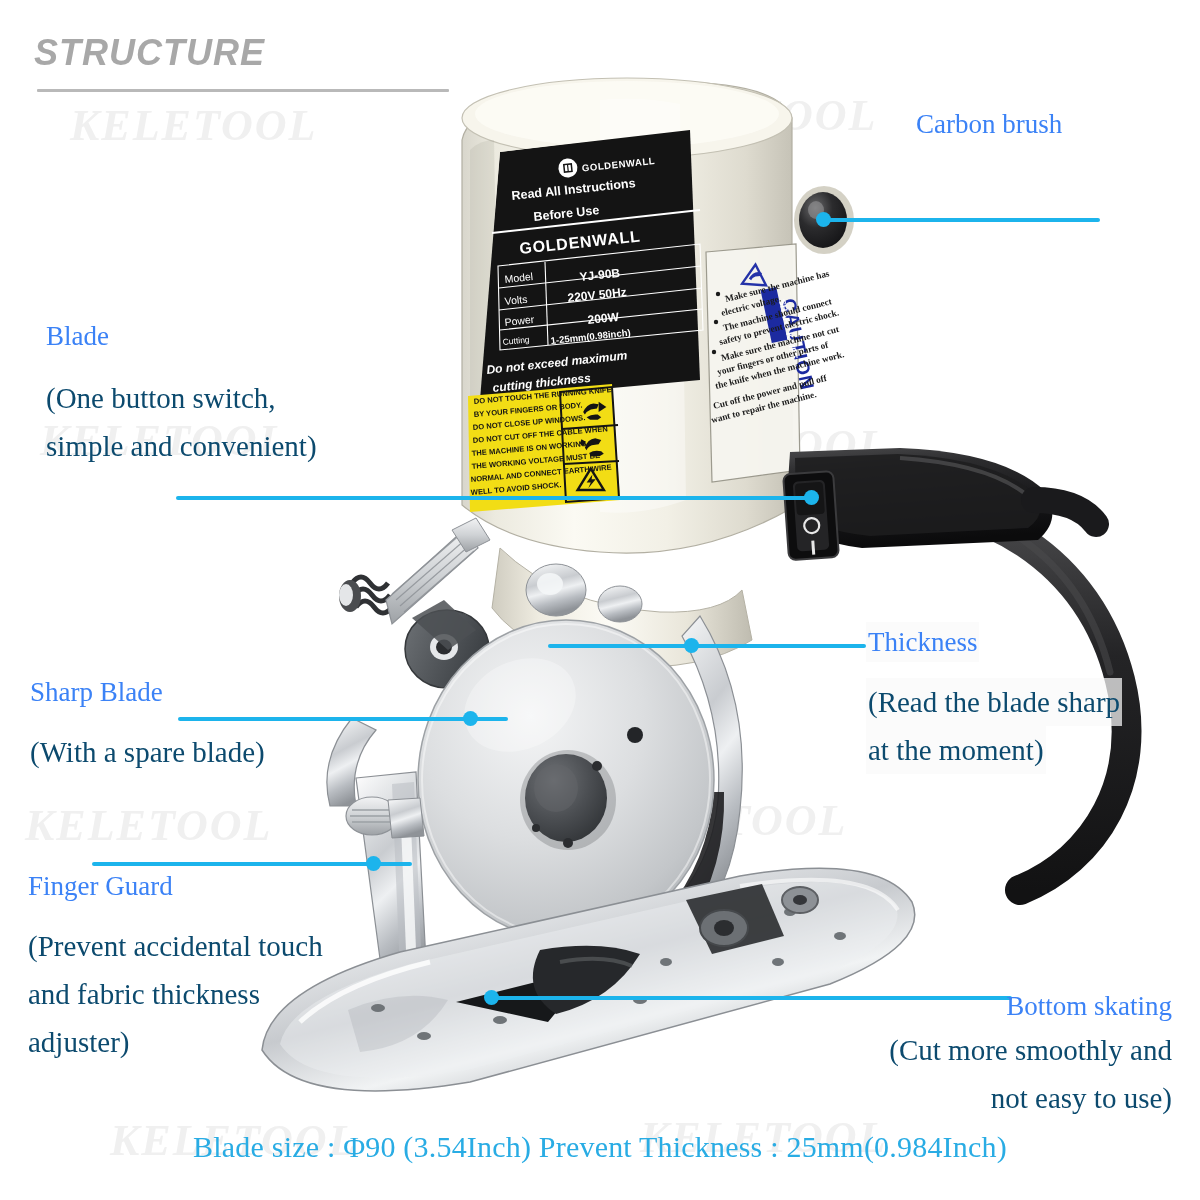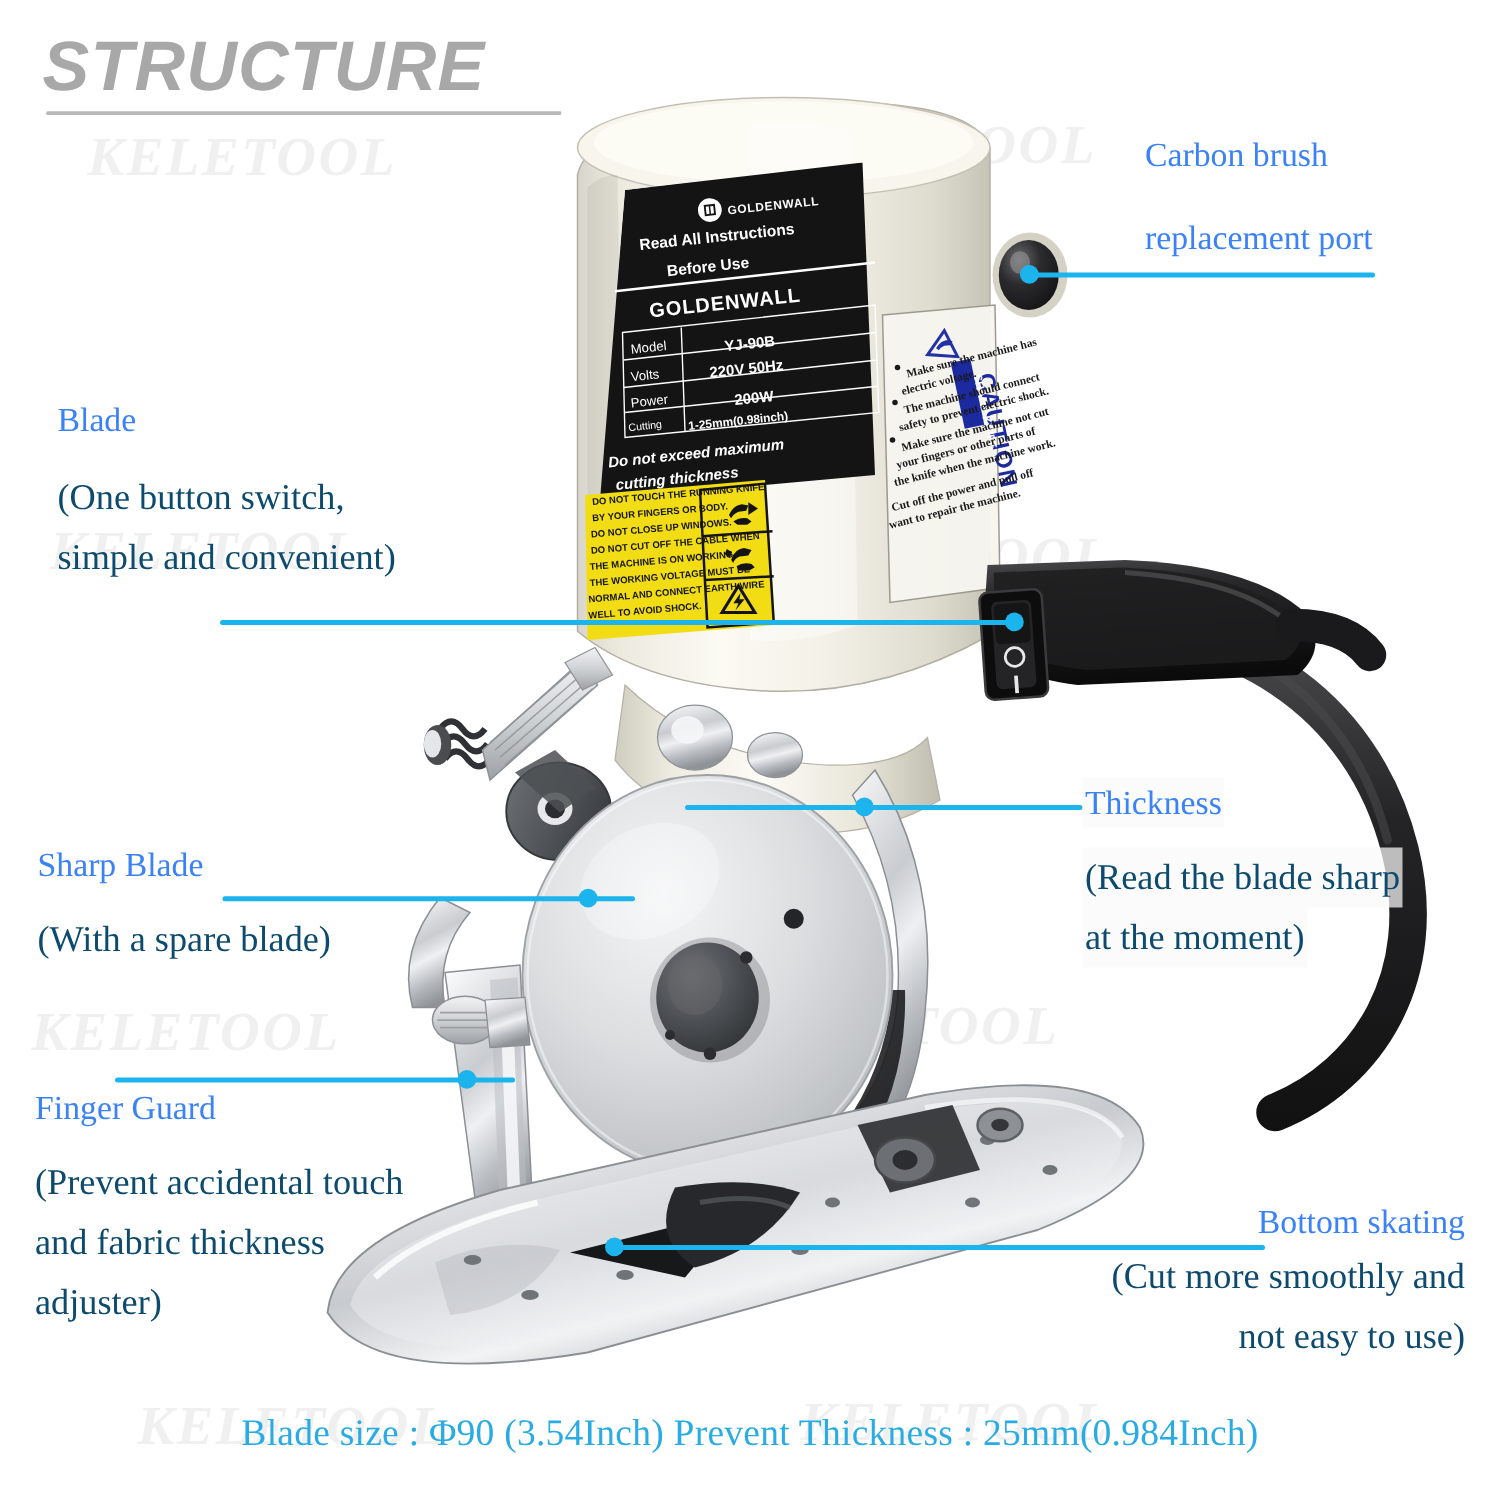--- a/index.html
+++ b/index.html
@@ -22,21 +22,21 @@
     white-space:nowrap;
     user-select:none;
     z-index:2;
   }
 
   
   .title-wrap{position:absolute;left:34px;top:24px;z-index:30;}
   .title-txt{
     font-family:"Liberation Sans","DejaVu Sans",sans-serif;
     font-weight:700;font-style:italic;
-    font-size:56px;line-height:58px;
+    font-size:36px;line-height:58px;
     color:#a8a8a8;
     letter-spacing:1px;
   }
   .title-rule{
     width:412px;height:3px;background:#b9b9b9;margin-top:7px;margin-left:3px;border-radius:1px;
   }
 
   
   .callout{position:absolute;z-index:28;}
   .callout .head{
@@ -392,21 +392,20 @@
   <div class="dot" style="left:366px;top:856px;"></div>
 
   <div class="lead" style="left:548px;top:644px;width:318px;"></div>
   <div class="dot" style="left:684px;top:638px;"></div>
 
   <div class="lead" style="left:490px;top:996px;width:522px;"></div>
   <div class="dot" style="left:484px;top:990px;"></div>
 
   <div class="callout right" style="left:916px;top:104px;">
     <div class="head">Carbon brush</div>
-    <div class="head" style="margin-top:26px;">replacement port</div>
   </div>
 
   <div class="callout" style="left:46px;top:316px;">
     <div class="head">Blade</div>
     <div class="sub" style="margin-top:18px;">(One button switch,</div>
     <div class="sub">simple and convenient)</div>
   </div>
 
   <div class="callout" style="left:28px;top:866px;">
     <div class="head">Finger Guard</div>
@@ -419,21 +418,21 @@
     <div class="head">Sharp Blade</div>
     <div class="sub" style="margin-top:16px;">(With a spare blade)</div>
   </div>
 
   <div class="callout right" style="left:866px;top:622px;">
     <div class="head boxed">Thickness</div>
     <div class="sub boxed" style="margin-top:16px;">(Read the blade sharp</div>
     <div class="sub boxed">at the moment)</div>
   </div>
 
-  <div class="callout align-right" style="left:704px;top:957px;width:468px;">
+  <div class="callout align-right" style="left:704px;top:986px;width:468px;">
     <div class="head">Bottom skating</div>
     <div class="sub" style="">(Cut more smoothly and</div>
     <div class="sub">not easy to use)</div>
   </div>
 
   <div class="spec">Blade size : Φ90 (3.54Inch)  Prevent Thickness : 25mm(0.984Inch)</div>
 
 </div>
 
 </body></html>

